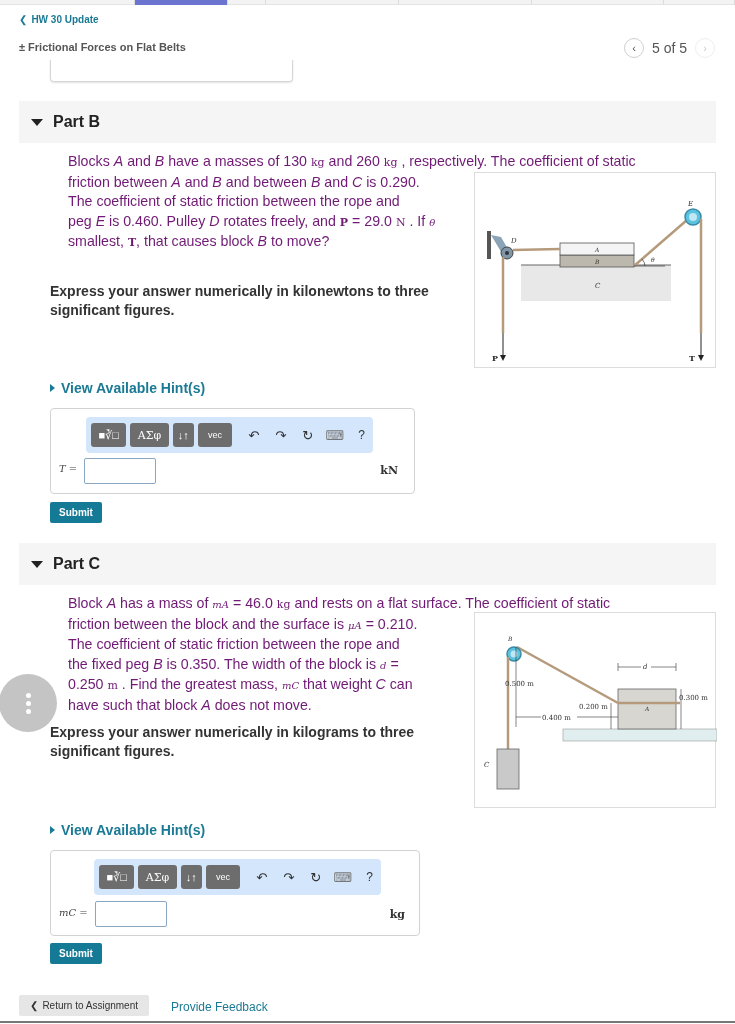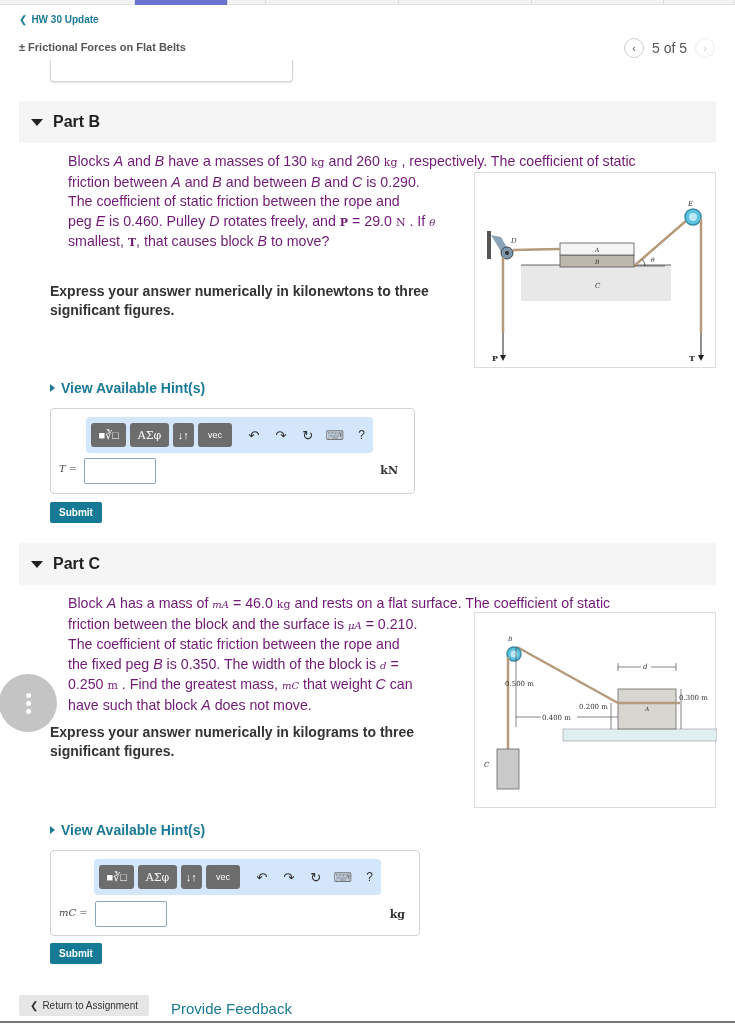--- a/index.html
+++ b/index.html
@@ -47,21 +47,21 @@
   .answer-label { position: absolute; top: 54px; left: 8px; font-family: "DejaVu Serif", serif; font-style: italic; font-size: 10px; color: #444; }
   .answer-input { position: absolute; top: 49px; left: 33px; width: 72px; height: 26px; border: 1px solid #8aa6c1; border-radius: 2px; background: #fff; font-size: 12px; padding: 0 4px; }
   .answer-unit { position: absolute; top: 55px; right: 16px; font-family: "DejaVu Serif", serif; font-size: 11px; color: #333; font-weight: bold; }
 
   .submit-btn { position: absolute; left: 50px; width: 52px; height: 21px; background: #157a96; color: #fff; font-size: 10px; font-weight: bold; border: none; border-radius: 2px; display: flex; align-items: center; justify-content: center; cursor: pointer; }
 
   .fab { position: absolute; left: 0; top: 674px; width: 58px; height: 58px; border-radius: 50%; background: #c4c4c4; margin-left: -1px; display: flex; flex-direction: column; align-items: center; justify-content: center; gap: 3px; cursor: pointer; }
   .fab span { width: 5px; height: 5px; border-radius: 50%; background: #fff; }
 
   .return-btn { position: absolute; top: 995px; left: 19px; width: 130px; height: 21px; background: #e6e6e6; border-radius: 2px; font-size: 10px; color: #333; display: flex; align-items: center; justify-content: center; gap: 4px; cursor: pointer; }
-  .feedback-link { position: absolute; top: 1000px; left: 171px; font-size: 15px; color: #1a7a95; cursor: pointer; }
+  .feedback-link { position: absolute; top: 1000px; left: 171px; font-size: 12px; color: #1a7a95; cursor: pointer; }
   .bottom-rule { position: absolute; top: 1021px; left: 0; width: 735px; height: 2px; background: #777; }
 
   svg text { font-family: "DejaVu Serif", serif; }
 </style>
 </head>
 <body>
 
 <div class="tabstrip">
   <div class="tab" style="width:135px"></div>
   <div class="tab active" style="width:93px"></div>

